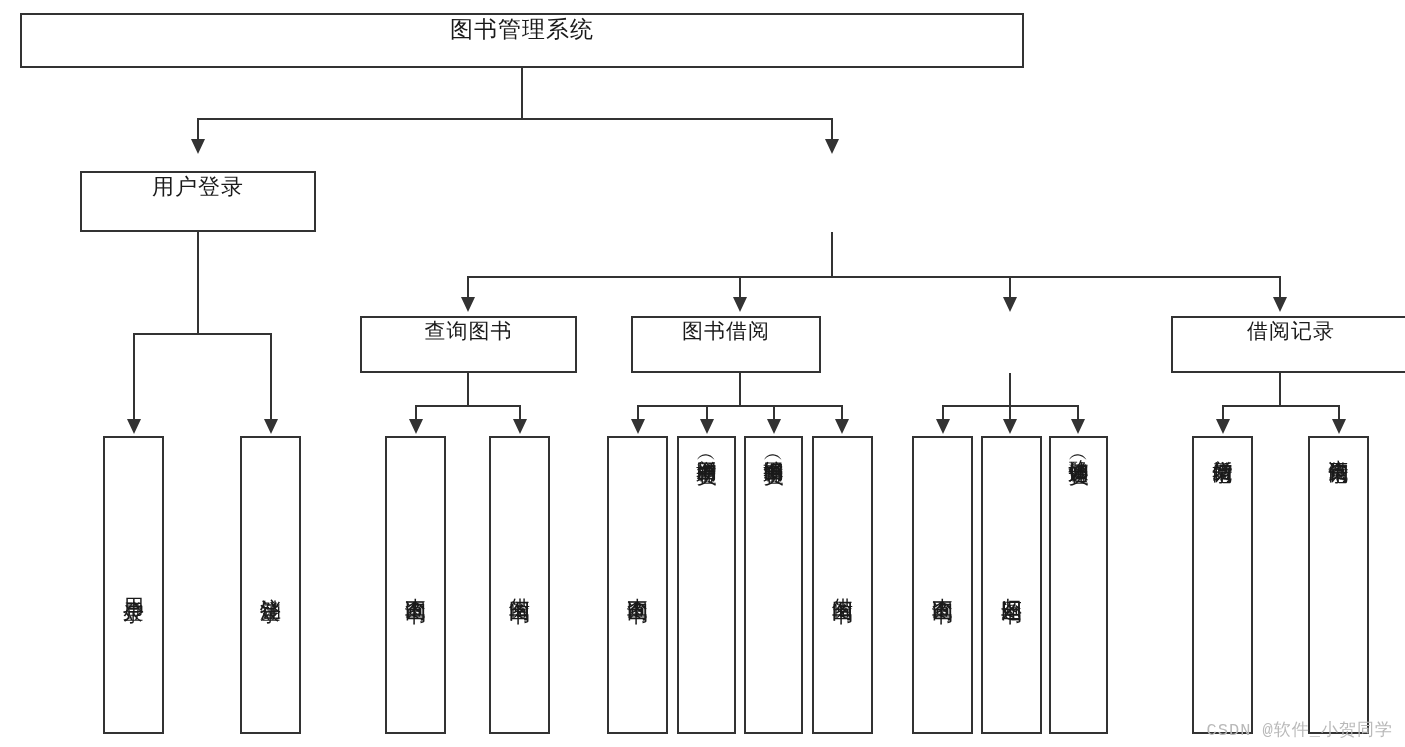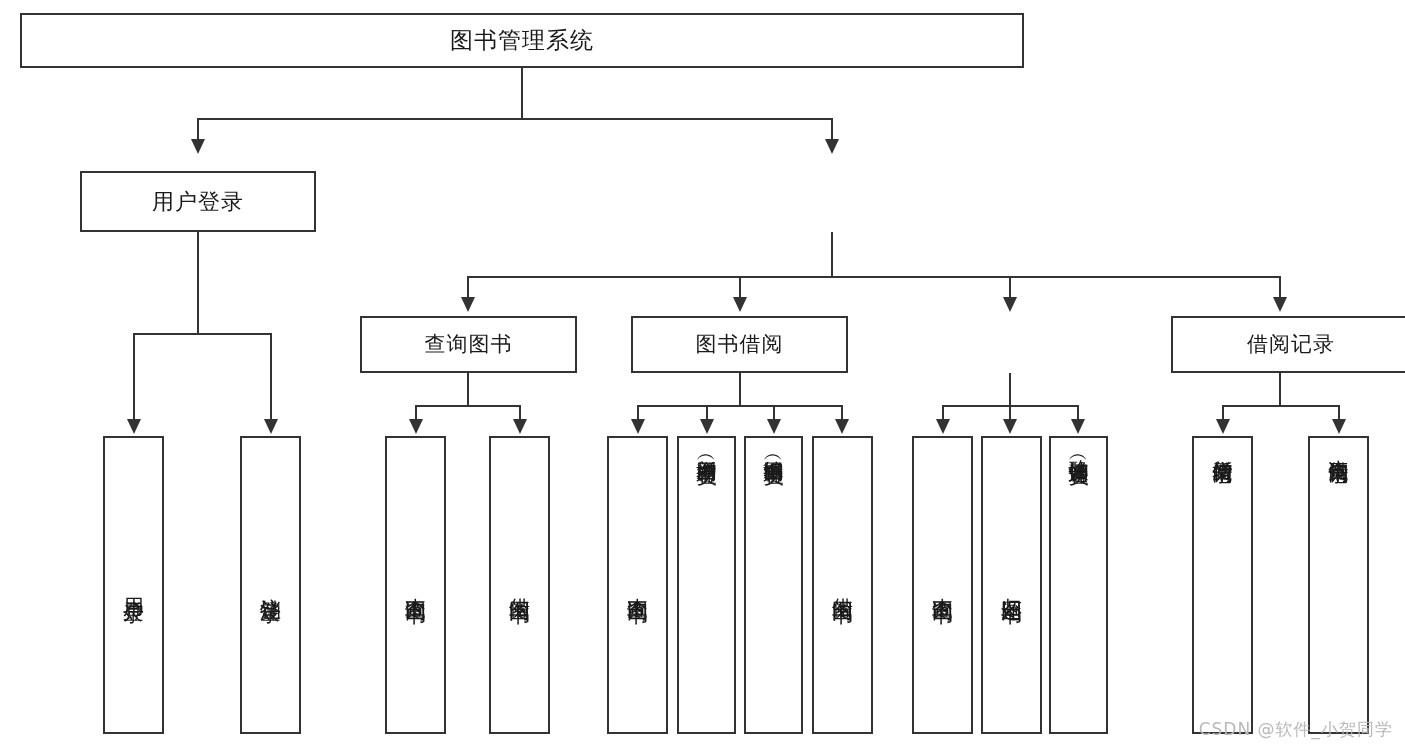--- a/index.html
+++ b/index.html
@@ -17,21 +17,20 @@
     overflow:hidden;
   }
 
   
   .node{
     position:absolute;
     box-sizing:border-box;
     background:#ffffff;
     border:2px solid #333333;
     display:flex;
-    align-items:center;
     justify-content:center;
     text-align:center;
   }
   .node .label{
     display:block;
     line-height:1.25;
     color:#1a1a1a;
     letter-spacing:1px;
   }
 
@@ -78,20 +77,21 @@
   #watermark{
     position:absolute;
     right:12px;
     bottom:6px;
     font-size:17px;
     color:#b9b9b9;
     letter-spacing:1px;
     white-space:nowrap;
     user-select:none;
     pointer-events:none;
+    font-family:Liberation Mono, monospace;
   }
 </style>
 </head>
 <body>
 
 <div id="canvas">
 
   <div class="node root" style="left:20px;top:13px;width:1004px;height:55px;">
     <span class="label">图书管理系统</span>
   </div>
@@ -128,21 +128,21 @@
 
   <div class="ln v" style="left:1009px;top:276px;height:22px;"></div>
   <div class="arrow" style="left:1003px;top:297px;"></div>
 
   <div class="ln v" style="left:1279px;top:276px;height:22px;"></div>
   <div class="arrow" style="left:1273px;top:297px;"></div>
 
   <div class="node level3" style="left:360px;top:316px;width:217px;height:57px;">
     <span class="label">查询图书</span>
   </div>
-  <div class="node level3" style="left:631px;top:316px;width:217px;height:57px;">
+  <div class="node level3" style="left:631px;top:316px;width:190px;height:57px;">
     <span class="label">图书借阅</span>
   </div>
   <div class="node level3" style="left:1171px;top:316px;width:240px;height:57px;">
     <span class="label">借阅记录</span>
   </div>
 
   <div class="ln v" style="left:467px;top:373px;height:33px;"></div>
   <div class="ln h" style="left:415px;top:405px;width:105px;height:2px;"></div>
   <div class="ln v" style="left:415px;top:405px;height:15px;"></div>
   <div class="arrow" style="left:409px;top:419px;"></div>

